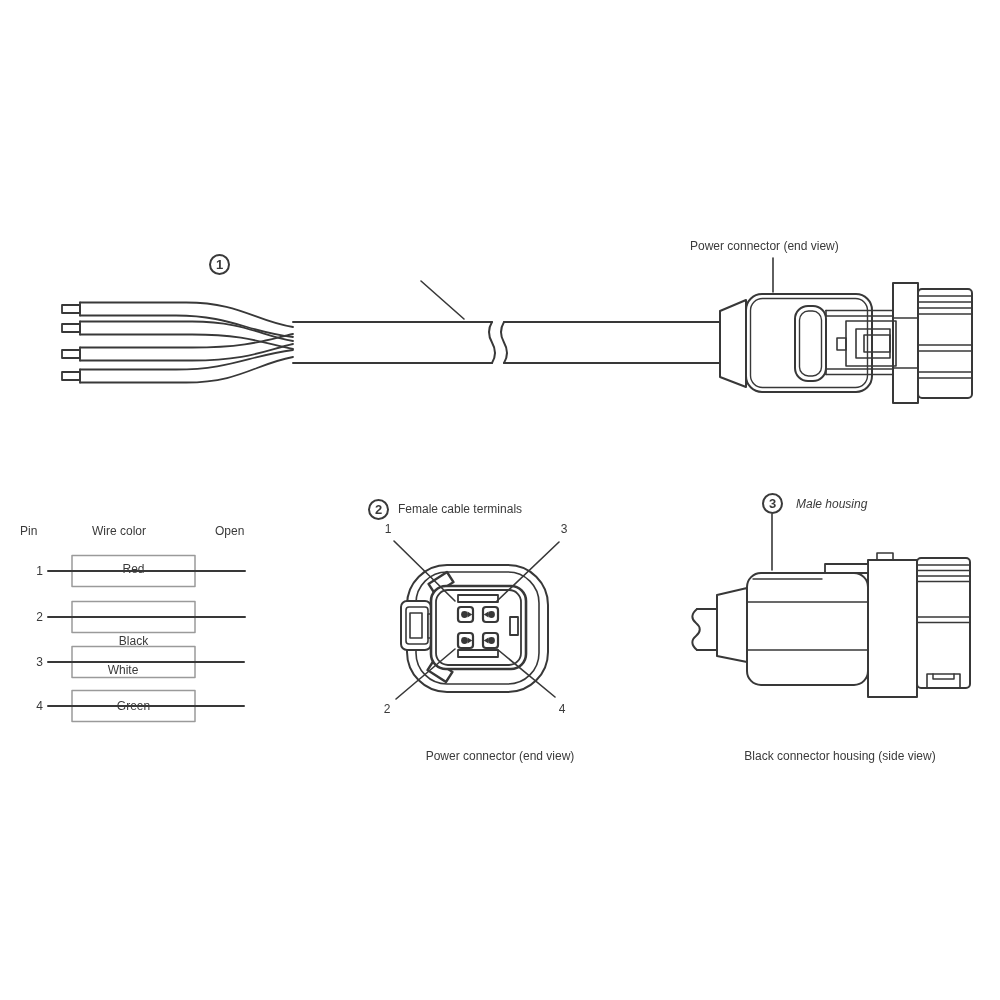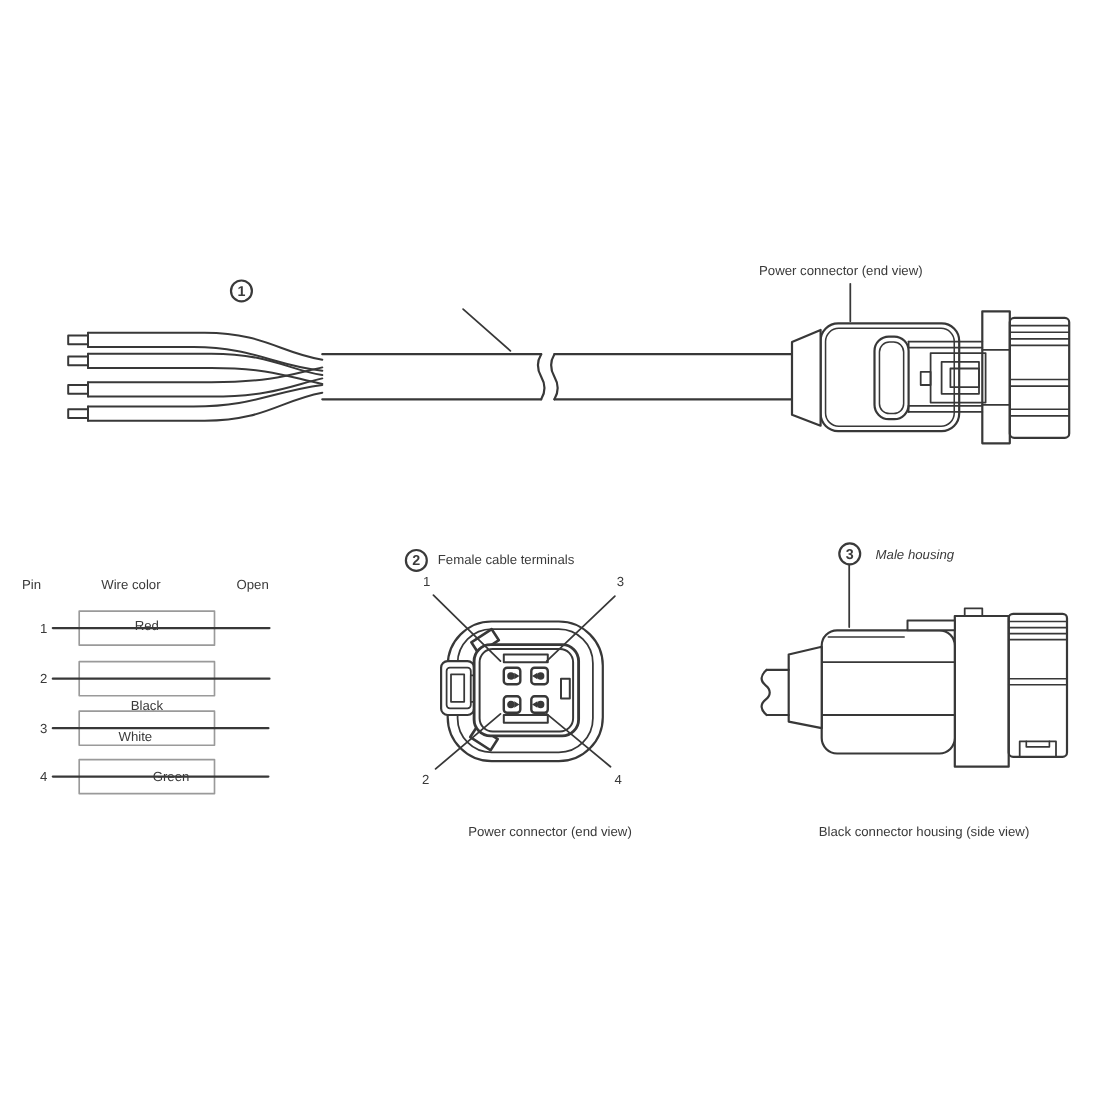--- a/index.html
+++ b/index.html
@@ -230,16 +230,16 @@
     <div class="lbl" style="left:25px;top:561px;width:18px;text-align:right;">1</div>
     <div class="lbl ctr" style="left:72px;top:559px;width:123px;">Red</div>
 
     <div class="lbl" style="left:25px;top:607px;width:18px;text-align:right;">2</div>
     <div class="lbl ctr" style="left:72px;top:607px;width:123px;margin-top:24px;">Black</div>
 
     <div class="lbl" style="left:25px;top:652px;width:18px;text-align:right;">3</div>
     <div class="lbl ctr" style="left:72px;top:660px;width:102px;">White</div>
 
     <div class="lbl" style="left:25px;top:696px;width:18px;text-align:right;">4</div>
-    <div class="lbl ctr" style="left:72px;top:696px;width:123px;padding-left:22px;">Green</div>
+    <div class="lbl ctr" style="left:72px;top:696px;width:123px;">Green</div>
   </div>
 
 </div>
 
 </body></html>

